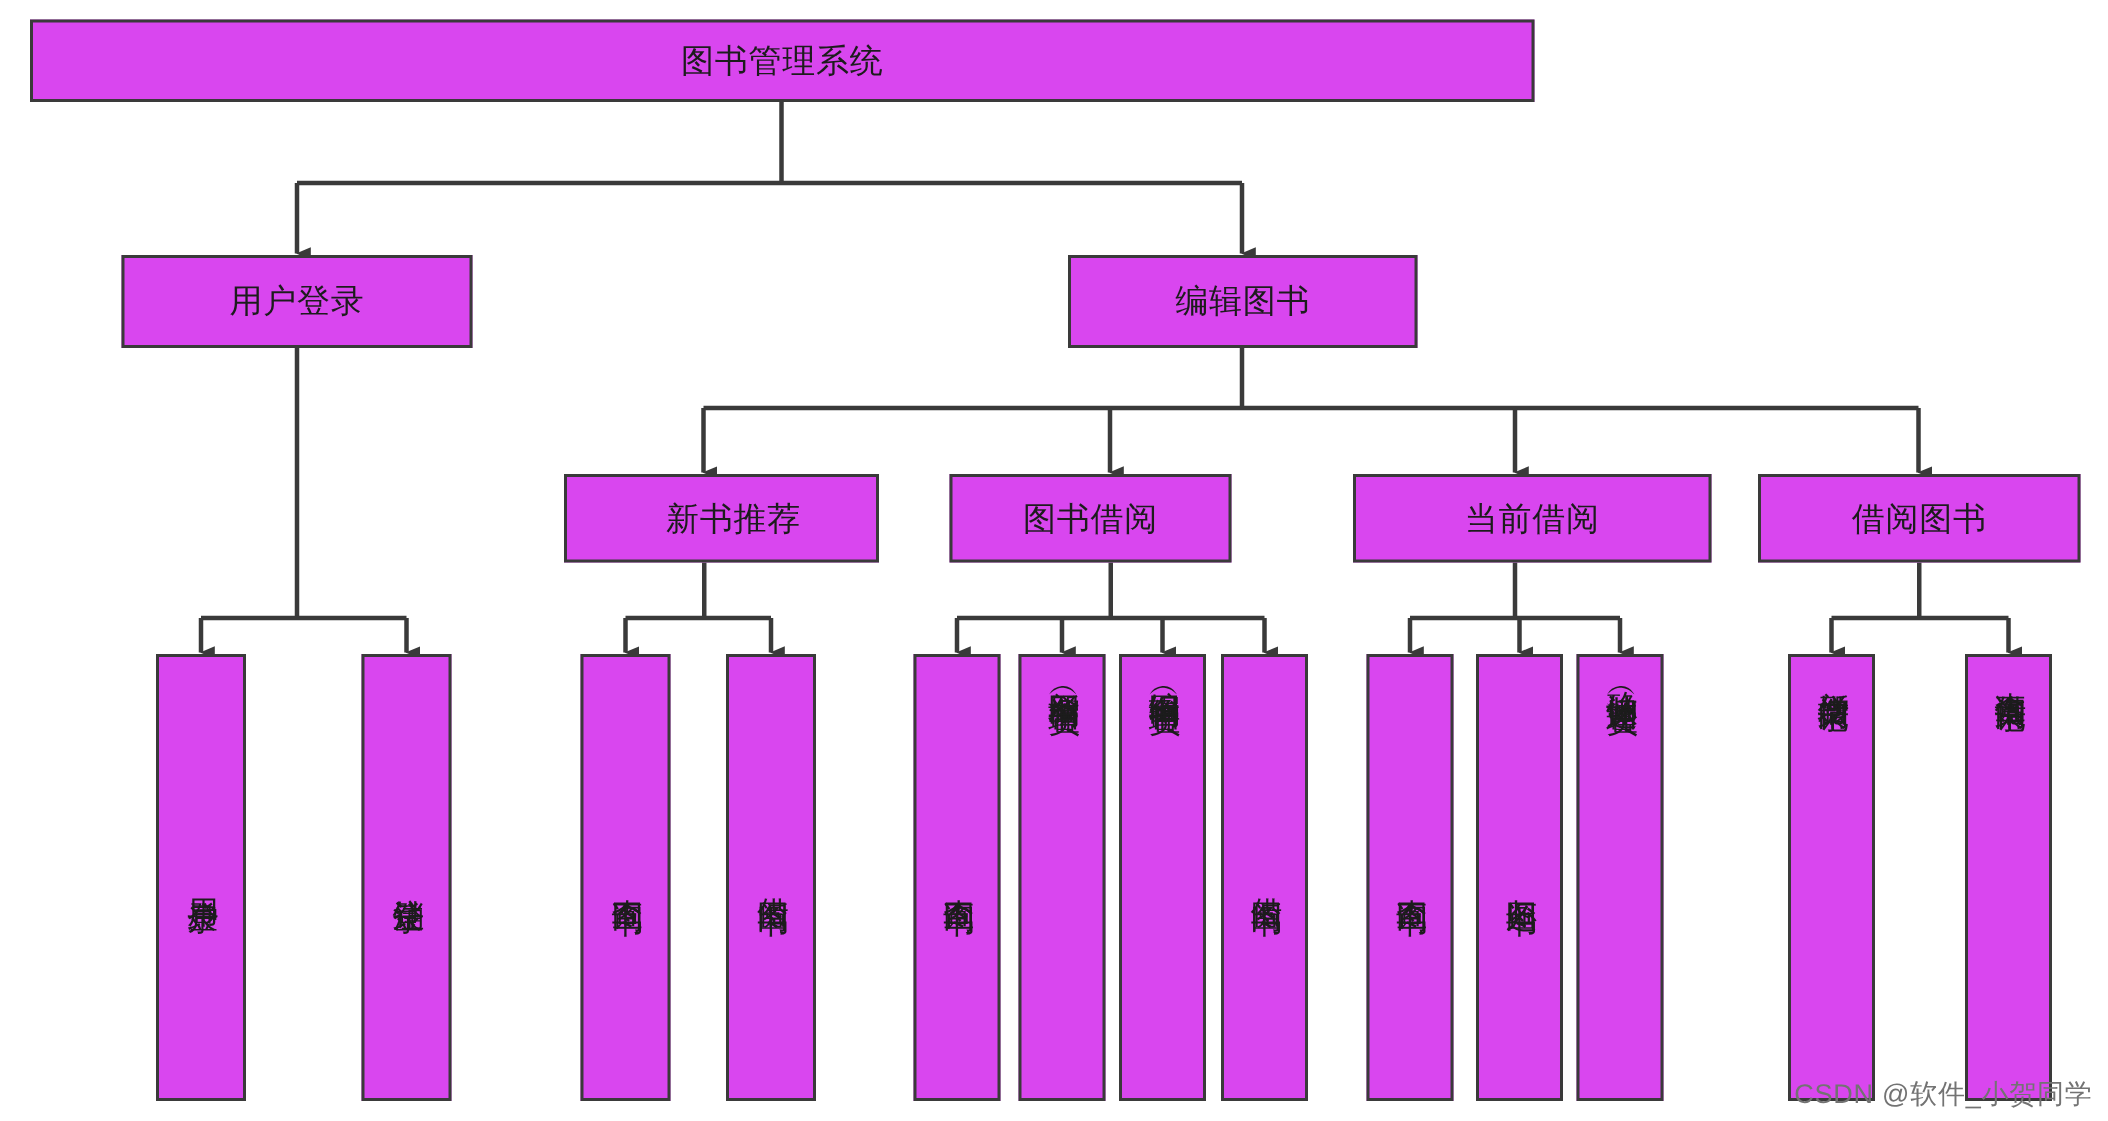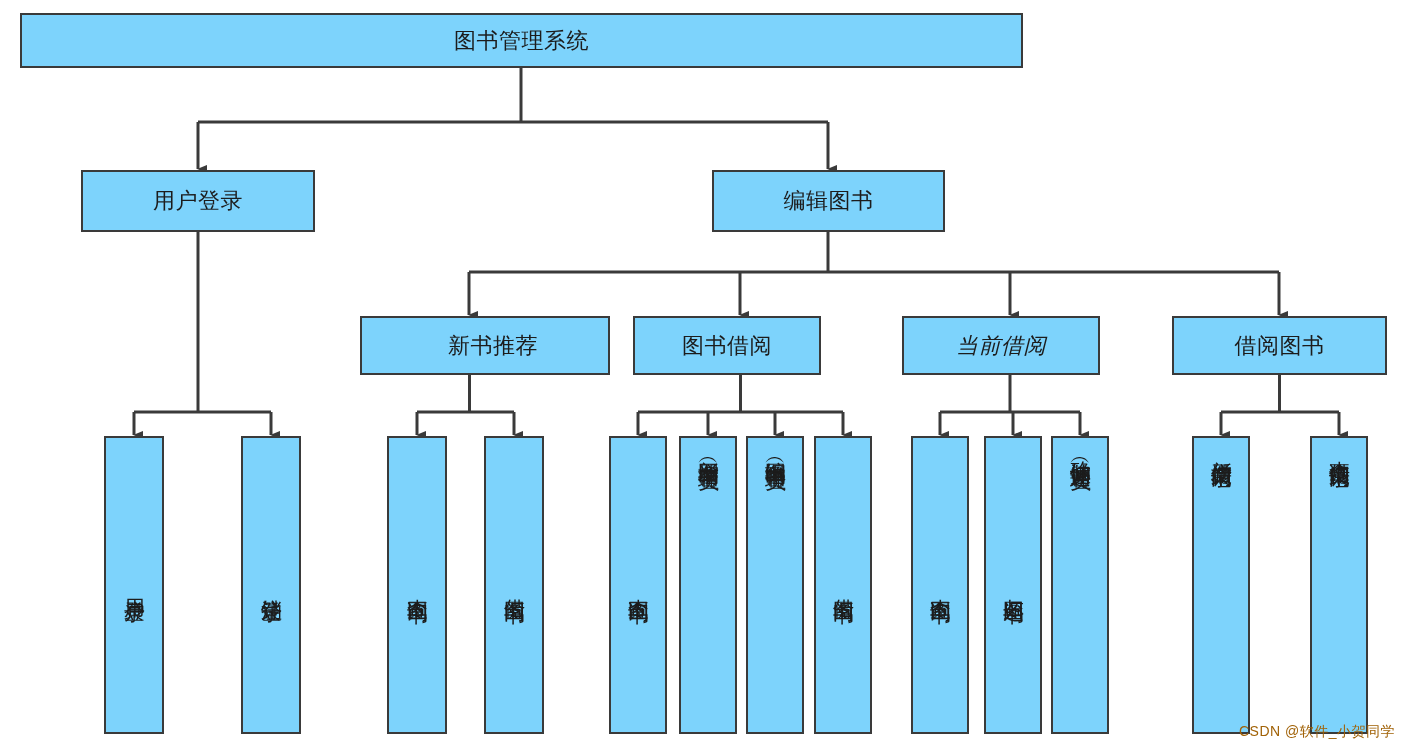--- a/index.html
+++ b/index.html
@@ -22,21 +22,21 @@
   }
   svg#tree-svg {
     position: absolute;
     left: 0; top: 0;
     width: 1405px;
     height: 747px;
   }
   .node-box {
     position: absolute;
     box-sizing: border-box;
-    background: #7dd3fc;
+    background: #d946ef;
     border: 2.5px solid #3a3a3a;
     display: flex;
     align-items: center;
     justify-content: center;
     overflow: hidden;
   }
   .node-label-h {
     font-size: 22px;
     color: #1c1c1c;
     line-height: 1.15;
@@ -60,22 +60,22 @@
     padding-top: 6px;
   }
   .leaf-box.centered {
     align-items: center;
     padding-top: 0;
   }
   #watermark {
     position: absolute;
     right: 10px;
     bottom: 6px;
-    font-size: 14px;
-    color: #a16207;
+    font-size: 18px;
+    color: #737373;
     letter-spacing: 0.5px;
     white-space: nowrap;
     pointer-events: none;
   }
 </style>
 </head>
 <body>
 
 <div id="diagram-root">
 
@@ -125,27 +125,27 @@
   <div id="nodes-layer">
       <div class="node-box" style="left: 20px; top: 13px; width: 1003px; height: 55px;">
         <span class="node-label-h">图书管理系统</span>
       </div>
       <div class="node-box" style="left: 81px; top: 170px; width: 234px; height: 62px;">
         <span class="node-label-h">用户登录</span>
       </div>
       <div class="node-box" style="left: 712px; top: 170px; width: 233px; height: 62px;">
         <span class="node-label-h">编辑图书</span>
       </div>
-      <div class="node-box" style="left: 360px; top: 316px; width: 250px; height: 59px; padding-left: 16px;">
+      <div class="node-box" style="left: 376px; top: 316px; width: 210px; height: 59px; padding-left: 16px;">
         <span class="node-label-h">新书推荐</span>
       </div>
       <div class="node-box" style="left: 633px; top: 316px; width: 188px; height: 59px;">
         <span class="node-label-h">图书借阅</span>
       </div>
-      <div class="node-box" style="left: 902px; top: 316px; width: 198px; height: 59px; font-style: italic;">
+      <div class="node-box" style="left: 902px; top: 316px; width: 239px; height: 59px;">
         <span class="node-label-h">当前借阅</span>
       </div>
       <div class="node-box" style="left: 1172px; top: 316px; width: 215px; height: 59px;">
         <span class="node-label-h">借阅图书</span>
       </div>
       <div class="node-box leaf-box centered" style="left: 104px; top: 436px; width: 60px; height: 298px;">
         <span class="node-label-v">用户登录</span>
       </div>
       <div class="node-box leaf-box centered" style="left: 241px; top: 436px; width: 60px; height: 298px;">
         <span class="node-label-v">注销登录</span>

